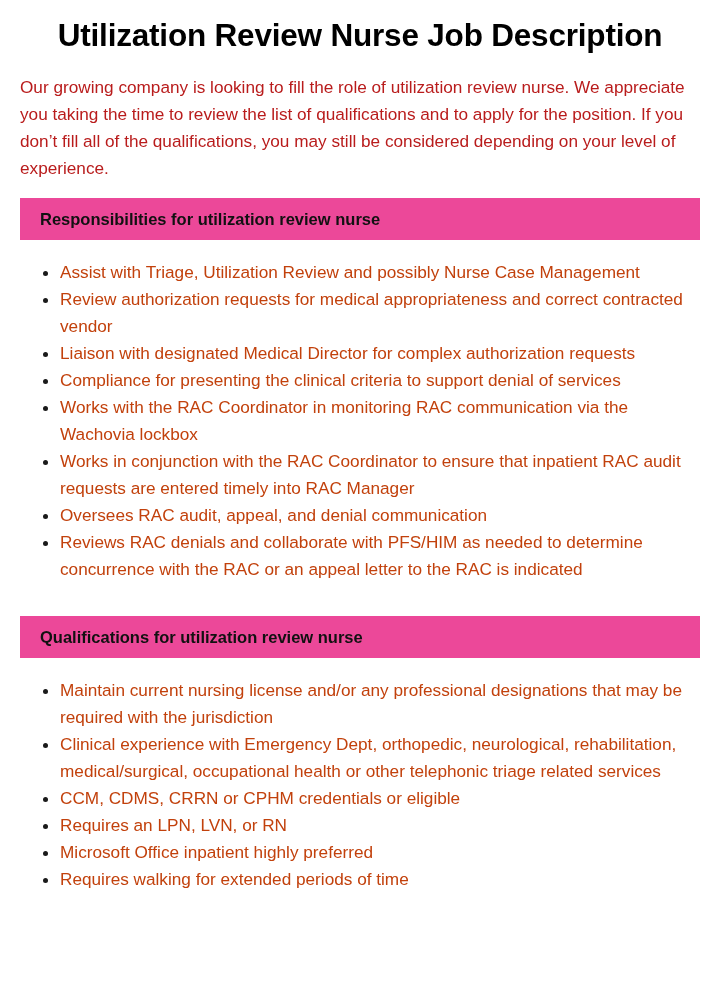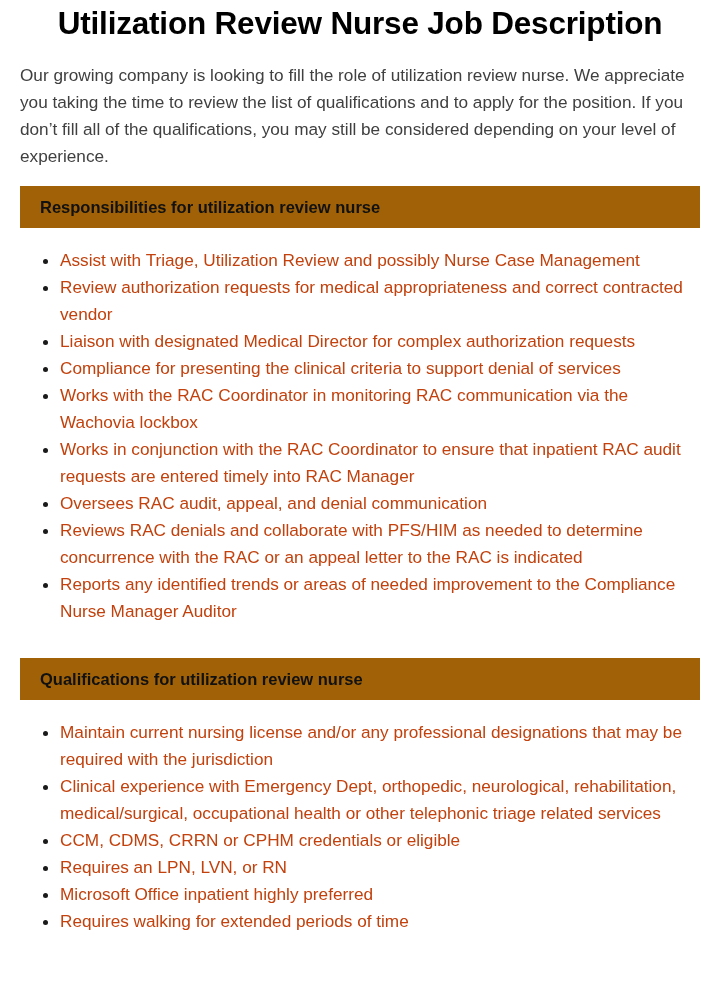--- a/index.html
+++ b/index.html
@@ -3,41 +3,41 @@
   <meta charset="utf-8">
   <style>
     html, body { margin: 0; padding: 0; background: #ffffff; }
     body {
       width: 720px;
       height: 1003px;
       overflow: hidden;
       font-family: "Liberation Sans", sans-serif;
       color: #111111;
     }
-    .page { padding: 0 20px; }
+    .page { padding: 12px 20px; }
     h1 {
       margin: 0;
       padding-top: 2px;
       height: 42px;
       line-height: 42px;
       font-size: 31.5px;
       font-weight: bold;
       text-align: center;
       color: #000;
       letter-spacing: -0.2px;
     }
     .intro {
       margin: 18px 0 0 0;
       font-size: 17.2px;
       line-height: 27px;
-      color: #404040;
+      color: #b91c1c;
     }
     .section-header {
       margin-top: 16px;
-      background: #a16207;
+      background: #ec4899;
       height: 42px;
       line-height: 42px;
       padding-left: 20px;
       font-size: 16.5px;
       font-weight: bold;
       color: #111;
     }
     .section-header.second { margin-top: 33px; }
     ul {
       margin: 19px 0 0 0;
@@ -71,21 +71,20 @@
   <div class="section-header">Responsibilities for utilization review nurse</div>
   <ul>
     <li>Assist with Triage, Utilization Review and possibly Nurse Case Management</li>
     <li>Review authorization requests for medical appropriateness and correct contracted vendor</li>
     <li>Liaison with designated Medical Director for complex authorization requests</li>
     <li>Compliance for presenting the clinical criteria to support denial of services</li>
     <li>Works with the RAC Coordinator in monitoring RAC communication via the Wachovia lockbox</li>
     <li>Works in conjunction with the RAC Coordinator to ensure that inpatient RAC audit requests are entered timely into RAC Manager</li>
     <li>Oversees RAC audit, appeal, and denial communication</li>
     <li>Reviews RAC denials and collaborate with PFS/HIM as needed to determine concurrence with the RAC or an appeal letter to the RAC is indicated</li>
-    <li>Reports any identified trends or areas of needed improvement to the Compliance Nurse Manager Auditor</li>
   </ul>
 
   <div class="section-header second">Qualifications for utilization review nurse</div>
   <ul>
     <li>Maintain current nursing license and/or any professional designations that may be required with the jurisdiction</li>
     <li>Clinical experience with Emergency Dept, orthopedic, neurological, rehabilitation, medical/surgical, occupational health or other telephonic triage related services</li>
     <li>CCM, CDMS, CRRN or CPHM credentials or eligible</li>
     <li>Requires an LPN, LVN, or RN</li>
     <li>Microsoft Office inpatient highly preferred</li>
     <li>Requires walking for extended periods of time</li>

